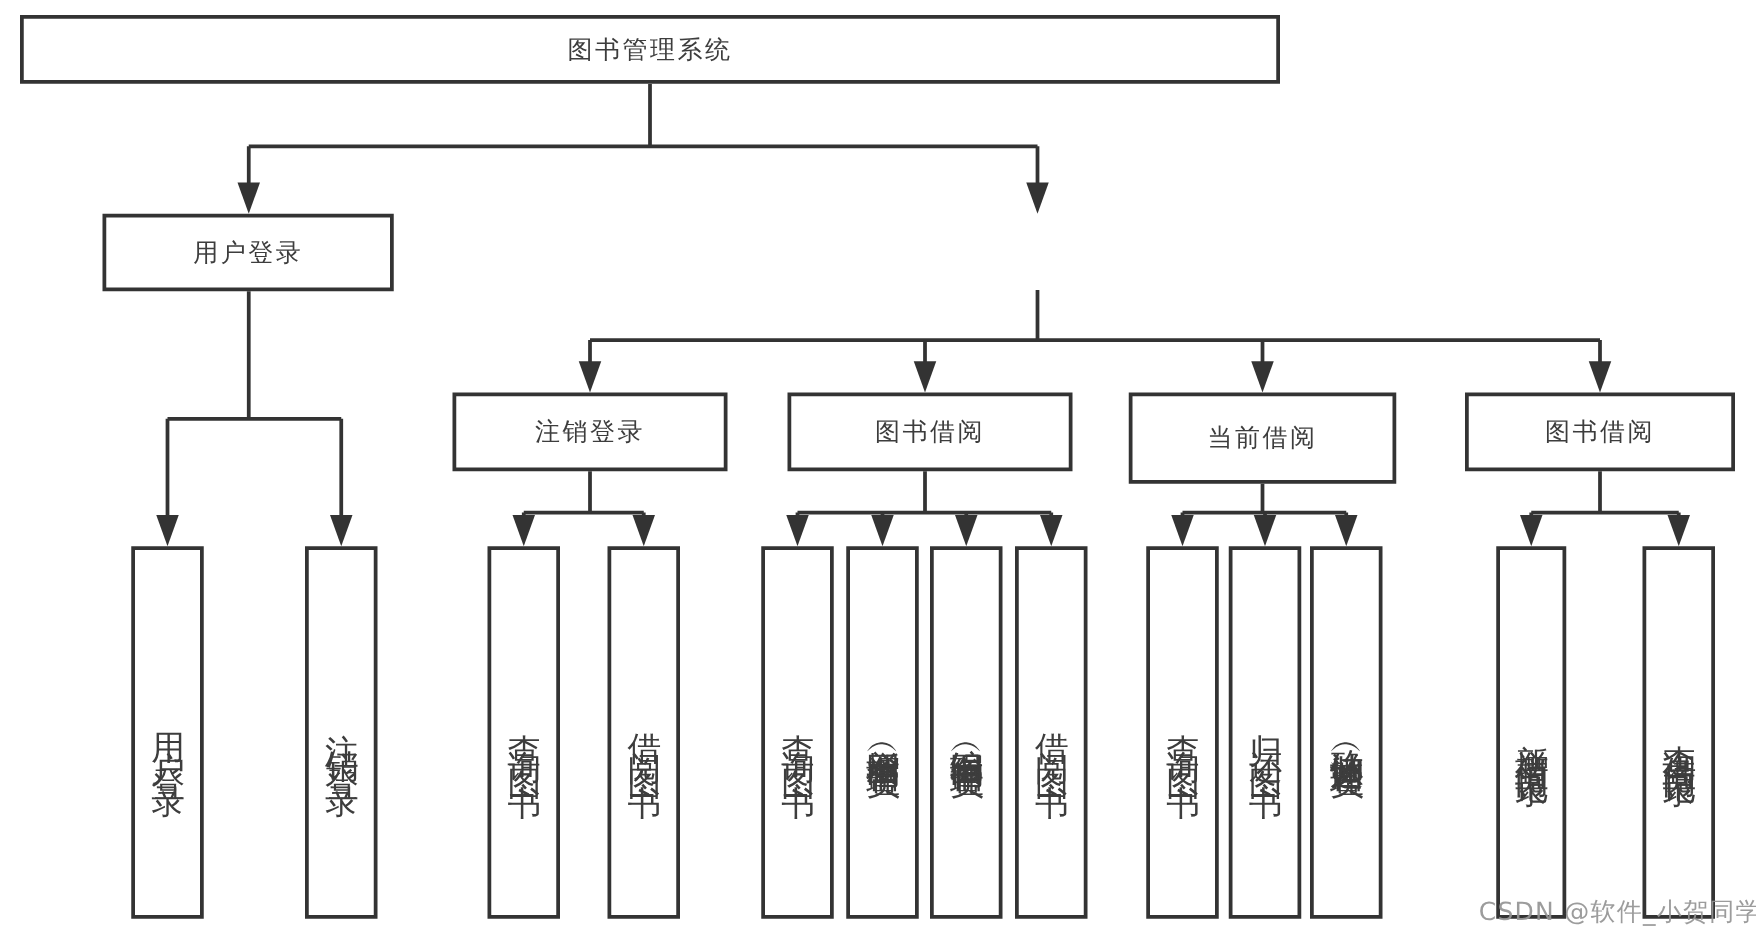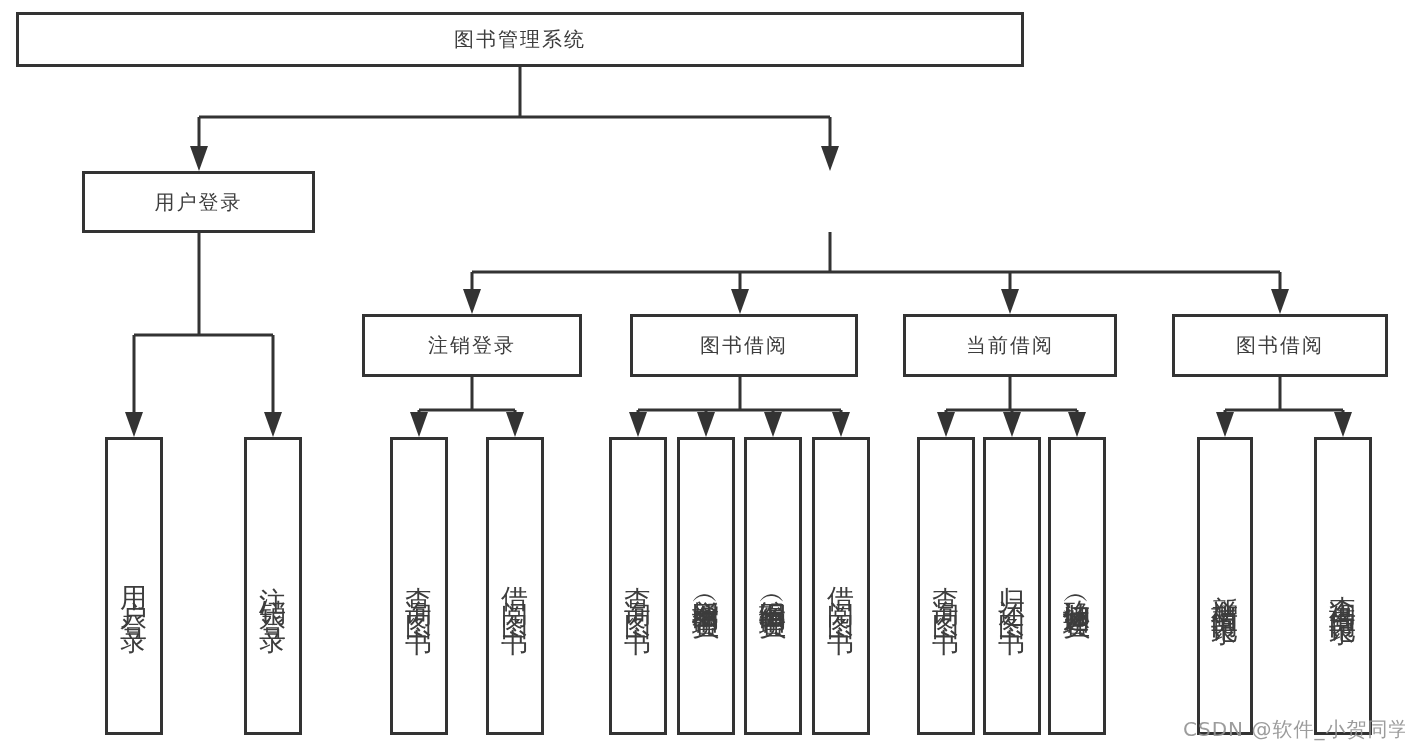--- a/index.html
+++ b/index.html
@@ -112,21 +112,21 @@
   <div class="node h-node" style="left:82px;top:171px;width:233px;height:62px">
     <span>用户登录</span>
   </div>
 
   <div class="node h-node" style="left:362px;top:314px;width:220px;height:63px">
     <span>注销登录</span>
   </div>
   <div class="node h-node" style="left:630px;top:314px;width:228px;height:63px">
     <span>图书借阅</span>
   </div>
-  <div class="node h-node" style="left:903px;top:314px;width:214px;height:63px">
+  <div class="node h-node" style="left:903px;top:314px;width:214px;height:73px">
     <span>当前借阅</span>
   </div>
   <div class="node h-node" style="left:1172px;top:314px;width:216px;height:63px">
     <span>图书借阅</span>
   </div>
 
   <div class="node" style="left:105px;top:437px;width:58px;height:298px">
     <span class="v-text ls-wide">用户登录</span>
   </div>
   <div class="node" style="left:244px;top:437px;width:58px;height:298px">

